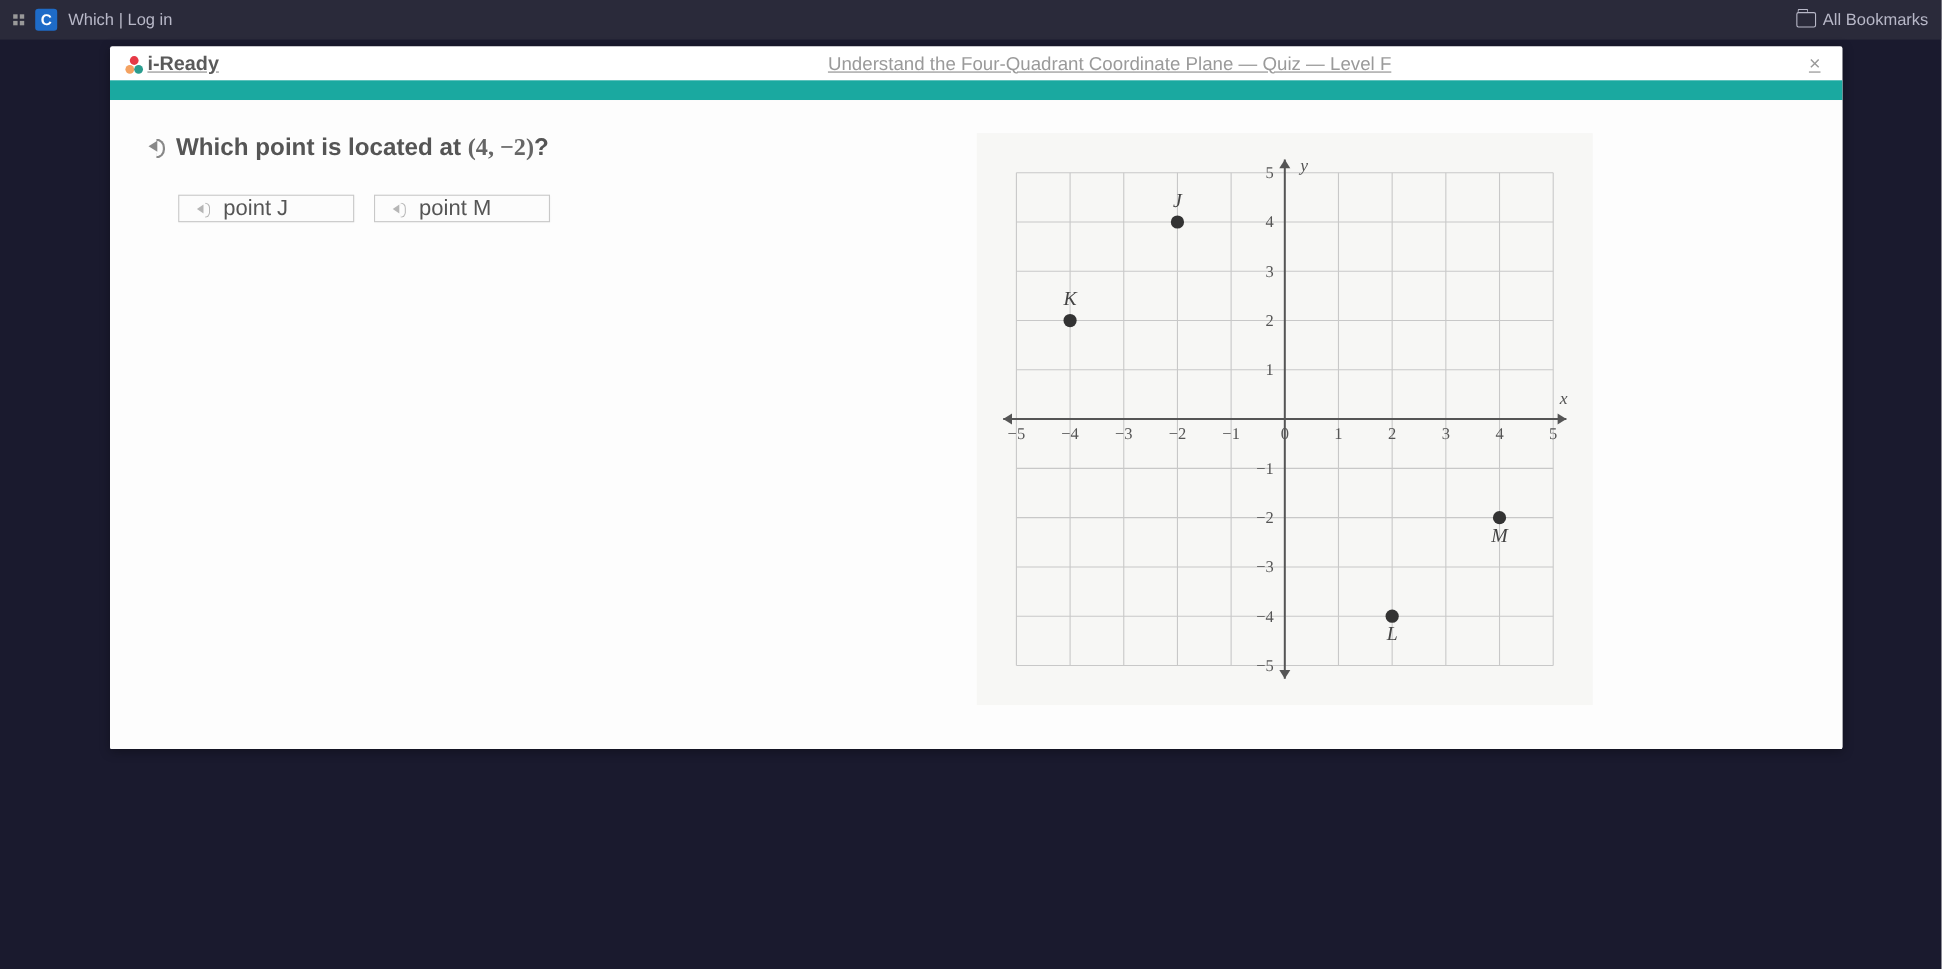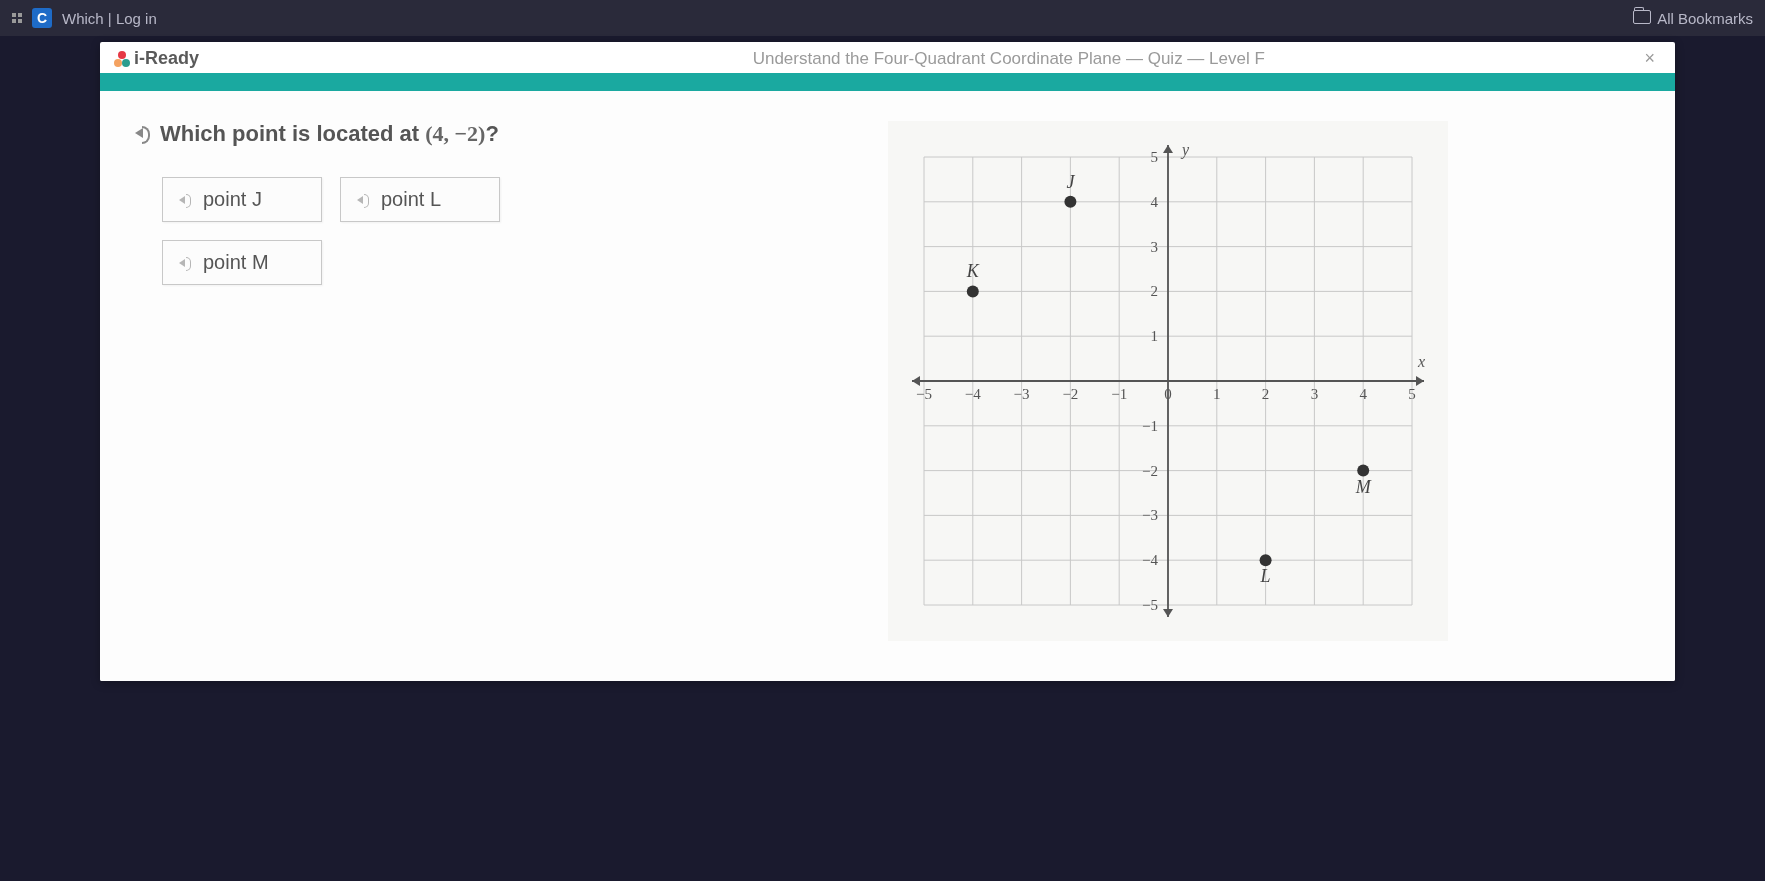--- a/index.html
+++ b/index.html
@@ -29,21 +29,21 @@
     .grid-icon span { background: #999; display: block; width:4px; height:4px;}
     .clever-badge {
       background: #1e6bc7;
       color: #fff;
       font-weight: bold;
       border-radius: 3px;
       width: 20px; height: 20px;
       display: flex; align-items: center; justify-content: center;
       font-size: 14px;
     }
-    .chrome-right { display: flex; gap: 6px; }
+    .chrome-right { display: flex; align-items: center; gap: 6px; }
     .folder-icon {
       width: 18px; height: 14px;
       border: 1.5px solid #b8b8c8;
       border-radius: 2px;
       position: relative;
     }
     .folder-icon::before {
       content:'';
       position:absolute; top:-4px; left:0;
       width:8px; height:3px; border:1.5px solid #b8b8c8; border-bottom:none;
@@ -55,20 +55,21 @@
       border-radius: 2px;
       overflow: hidden;
       box-shadow: 0 2px 10px rgba(0,0,0,.3);
     }
     .app-header {
       display: flex;
       align-items: center;
       padding: 6px 14px 4px;
       font-size: 18px;
       color: #8a8a8a;
+      text-decoration: underline;
     }
     .brand { margin-right: 180px; display:flex; align-items:center; gap:4px;}
     .brand-icon {
       width:16px; height:16px; position:relative;
     }
     .brand-icon .b1{position:absolute;width:8px;height:8px;background:#e63946;border-radius:50%;top:0;left:4px;}
     .brand-icon .b2{position:absolute;width:8px;height:8px;background:#f4a261;border-radius:50%;bottom:0;left:0;}
     .brand-icon .b3{position:absolute;width:8px;height:8px;background:#2a9d8f;border-radius:50%;bottom:0;right:0;}
     .brand-text { color:#5a5a5a; font-weight:600;}
     .lesson-title { flex:1; text-align:center; color:#9a9a9a; font-size:17px;}
@@ -99,21 +100,21 @@
     .question-text .coord { font-family: 'Times New Roman', serif; font-style:normal; color:#666;}
     .answer-grid {
       display: grid;
       grid-template-columns: 160px 160px;
       gap: 18px 18px;
       margin-left: 32px;
     }
     .answer-btn {
       border: 1.5px solid #c8c8c8;
       background:#fcfcfc;
-      padding: 10px 12px;
+      padding: 0 12px;
       display:flex; align-items:center; gap:12px;
       font-size:20px; color:#555;
       cursor:pointer;
       box-shadow: 1px 1px 2px rgba(0,0,0,.05);
     }
     .answer-btn .mini-speaker{
       width:16px;height:12px;position:relative;opacity:.6;
     }
     .answer-btn .mini-speaker::before{
       content:'';position:absolute;left:0;top:2px;
@@ -176,24 +177,20 @@
       <div class="question-row">
         <span class="speaker-icon"></span>
         <div class="question-text">
           <span>Which point is located at </span><span class="coord">(4, −2)</span><span>?</span>
         </div>
       </div>
       <div class="answer-grid">
         <div class="answer-btn">
           <span class="mini-speaker"></span>
           <span><span>point J</span></span>
-        </div>
-        <div class="answer-btn">
-          <span class="mini-speaker"></span>
-          <span><span>point L</span></span>
         </div>
         <div class="answer-btn">
           <span class="mini-speaker"></span>
           <span><span>point M</span></span>
         </div>
       </div>
     </div>
 
     <div class="right-pane">
       <div class="graph-box">

